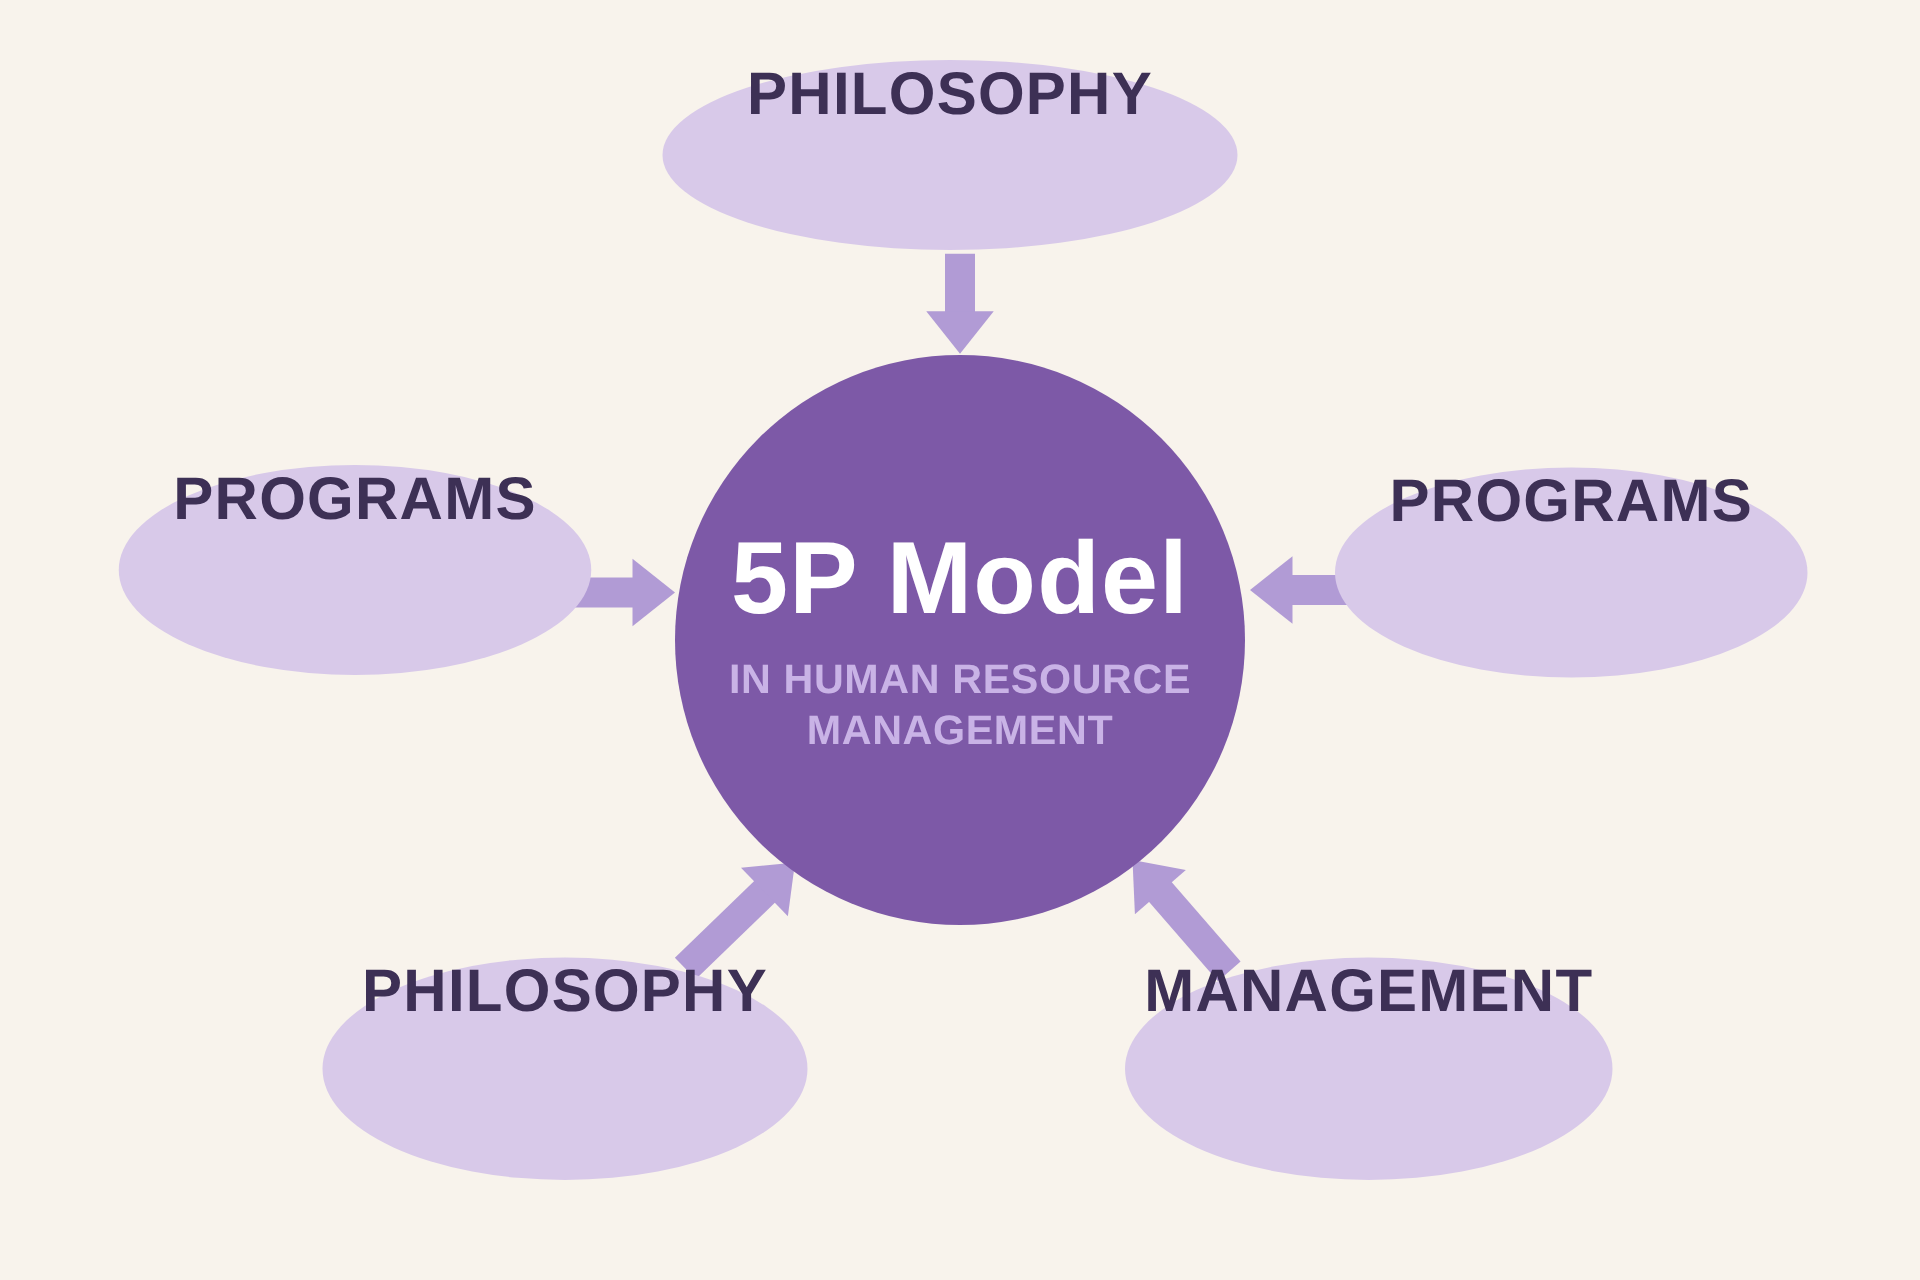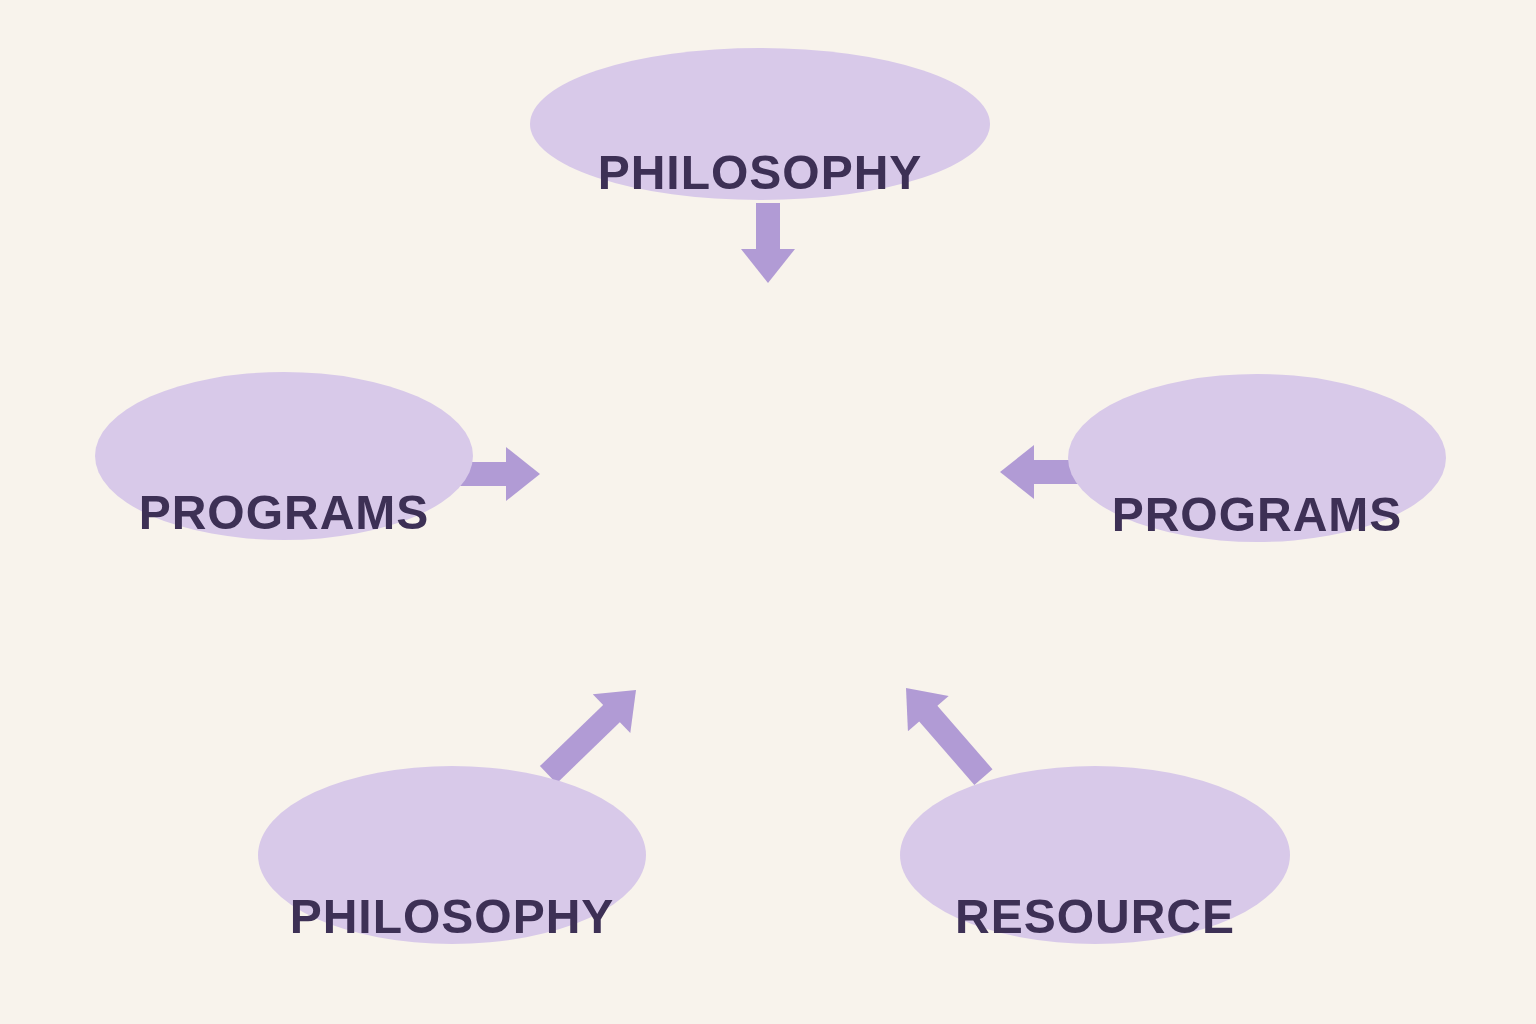--- a/index.html
+++ b/index.html
@@ -19,21 +19,21 @@
     overflow:hidden;
   }
   .stage{position:relative;width:1536px;height:1024px;}
   svg.arrows{position:absolute;left:0;top:0;width:1536px;height:1024px;pointer-events:none;}
   .arrow-stroke{stroke:var(--arrow);stroke-width:24;fill:none;}
   .arrow-fill{fill:var(--arrow);}
   .node{
     position:absolute;
     background:var(--node-fill);
     border-radius:50%;
-    display:flex;align-items:flex-end;justify-content:center;
+    display:flex;align-items:flex-start;justify-content:center;
   }
   .node-label{
     font-weight:700;
     font-size:48px;
     color:var(--node-text);
     letter-spacing:1px;
     white-space:nowrap;
   }
   .center{
     position:absolute;left:540px;top:284px;width:456px;height:456px;
@@ -91,34 +91,38 @@
       <path class="arrow-stroke" d="M -122 0 L -28 0"></path>
       <polygon class="arrow-fill" points="0,0 -34,-27 -34,27"></polygon>
     </g>
 
     <g transform="translate(906,688) rotate(-131)">
       <path class="arrow-stroke" d="M -118 0 L -28 0"></path>
       <polygon class="arrow-fill" points="0,0 -34,-27 -34,27"></polygon>
     </g>
   </svg>
 
+  <div class="center">
+    <div class="center-title">5P Model</div>
+    <div class="center-subtitle">IN HUMAN RESOURCE MANAGEMENT</div>
+  </div>
 
   <div class="node node-philosophy">
     <span class="node-label">PHILOSOPHY</span>
   </div>
 
   <div class="node node-policies">
     <span class="node-label">PROGRAMS</span>
   </div>
 
   <div class="node node-programs">
     <span class="node-label">PROGRAMS</span>
   </div>
 
   <div class="node node-practices">
     <span class="node-label">PHILOSOPHY</span>
   </div>
 
   <div class="node node-processes">
-    <span class="node-label">RESOURCE</span>
+    <span class="node-label">MANAGEMENT</span>
   </div>
 
 </div>
 
 </body></html>

